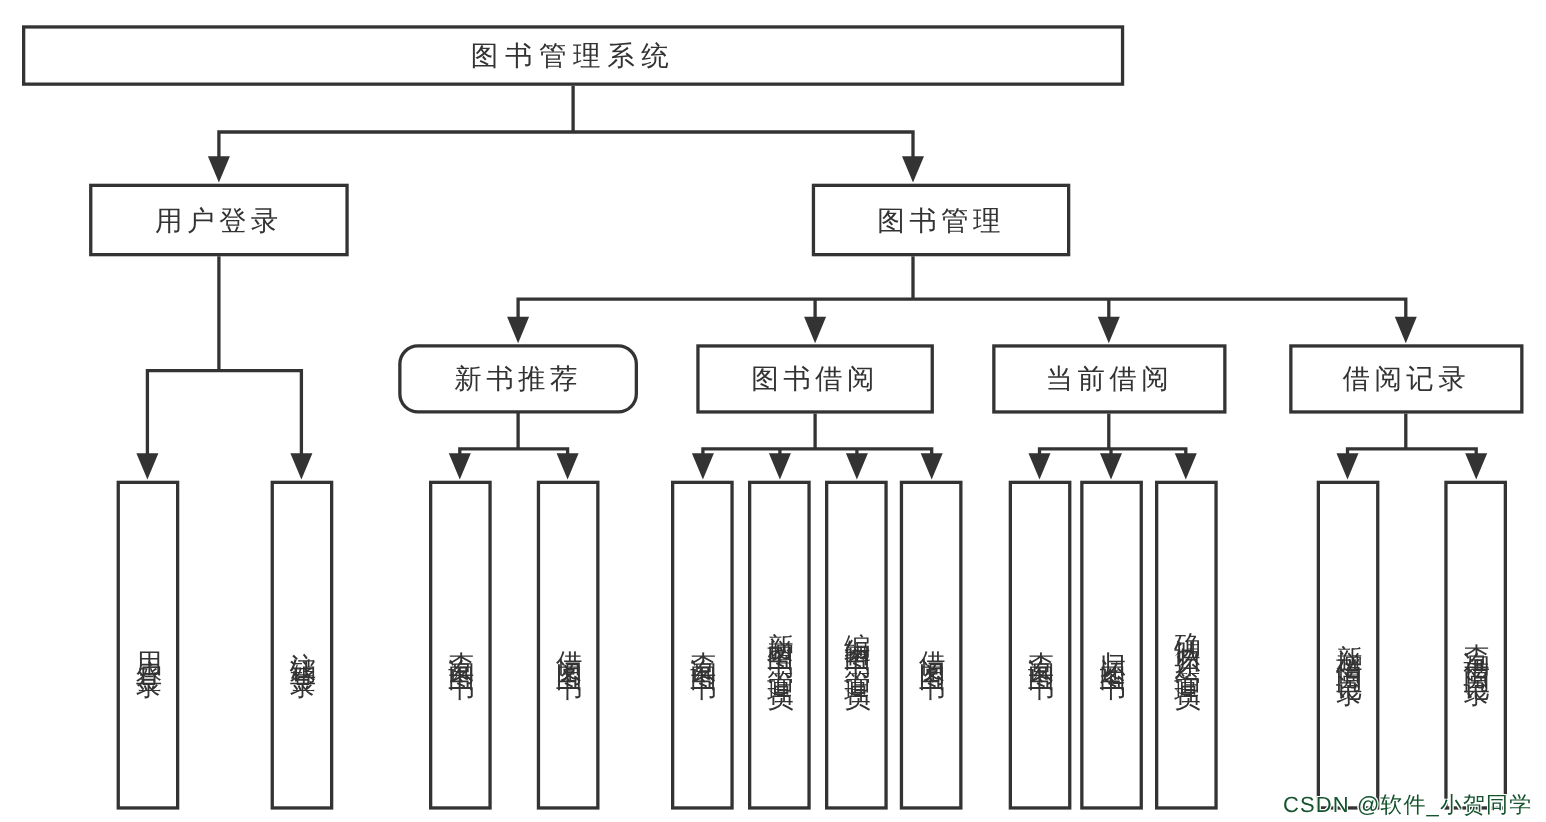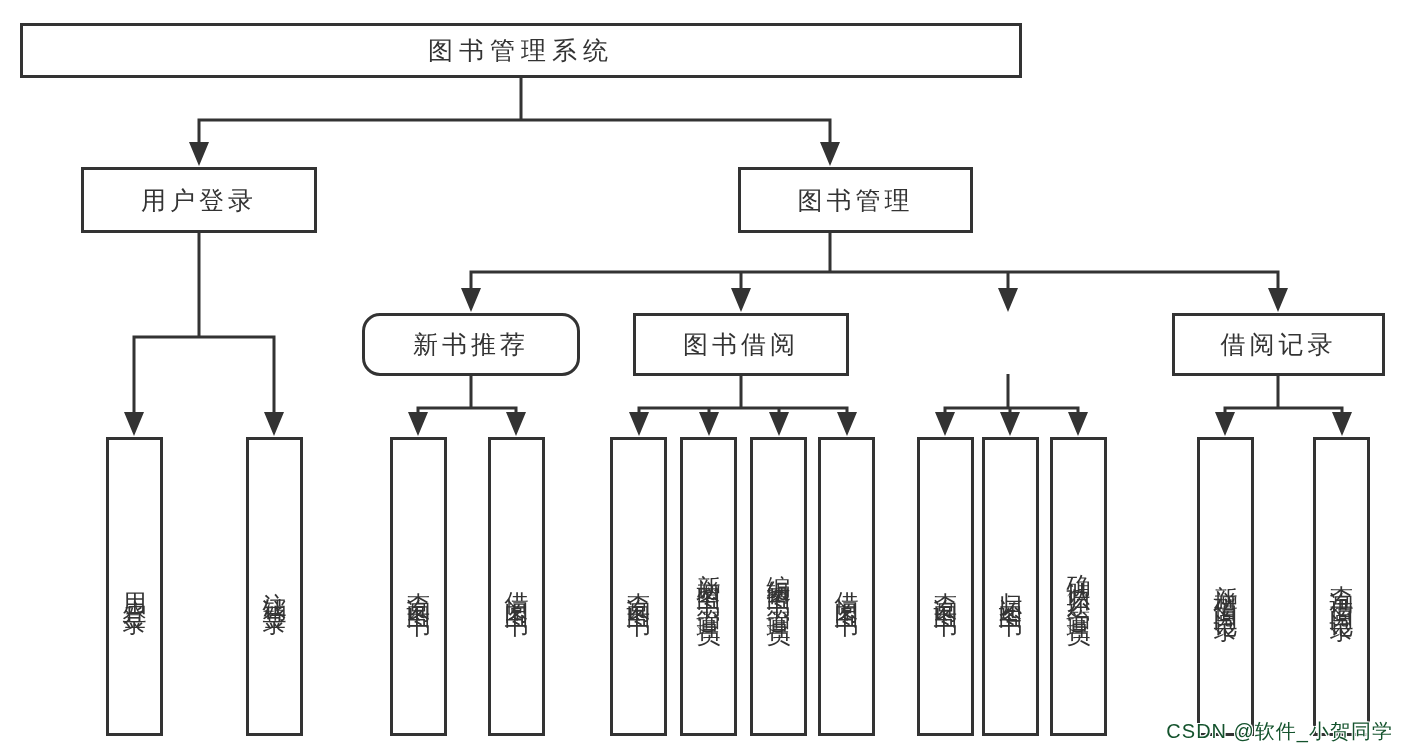--- a/index.html
+++ b/index.html
@@ -126,20 +126,23 @@
   <div class="hnode" style="left:738px; top:167px; width:235px; height:66px;">
     <span>图书管理</span>
   </div>
 
   <div class="hnode" style="left:362px; top:313px; width:218px; height:63px;border-radius:18px;">
     <span>新书推荐</span>
   </div>
   <div class="hnode" style="left:633px; top:313px; width:216px; height:63px;">
     <span>图书借阅</span>
   </div>
+  <div class="hnode" style="left:902px; top:313px; width:213px; height:63px;">
+    <span>当前借阅</span>
+  </div>
   <div class="hnode" style="left:1172px; top:313px; width:213px; height:63px;">
     <span>借阅记录</span>
   </div>
 
   <div class="vnode" style="left:106px;">
     <span>用户登录</span>
   </div>
   <div class="vnode" style="left:246px;">
     <span>注销登录</span>
   </div>

